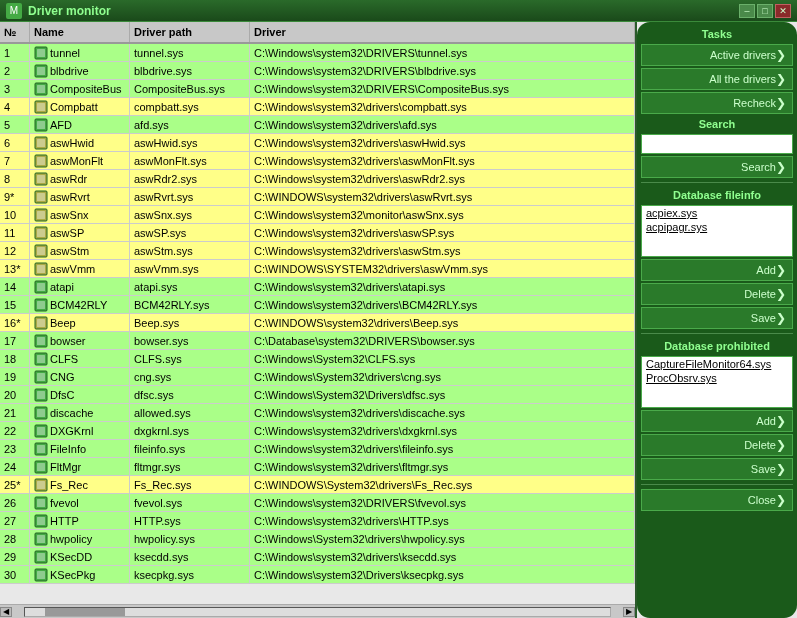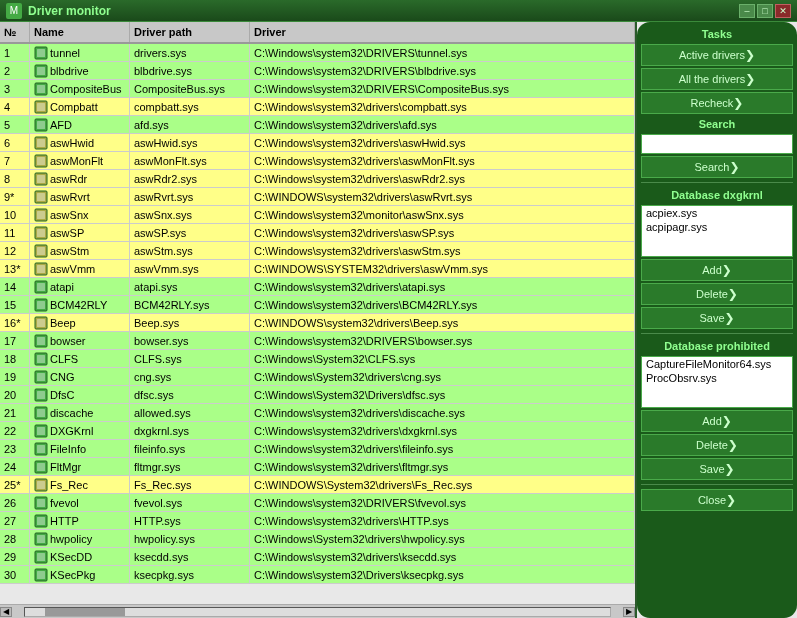--- a/index.html
+++ b/index.html
@@ -131,21 +131,21 @@
       color: #90ff90;
       font-size: 11px;
       font-weight: bold;
       text-align: center;
       padding: 2px 0;
     }
 
     .task-btn {
       display: flex;
       align-items: center;
-      justify-content: center;
+      justify-content: flex-end;
       background: #2a7a2a;
       border: 1px solid #4aaa4a;
       color: #ccffcc;
       padding: 3px 6px;
       cursor: pointer;
       font-size: 11px;
       width: 100%;
     }
     .task-btn .arrow { color: #ccffcc; font-size: 12px; }
 
@@ -167,20 +167,21 @@
       overflow-y: auto;
       font-size: 11px;
     }
     .db-list::-webkit-scrollbar { width: 8px; }
     .db-list::-webkit-scrollbar-track { background: #ddd; }
     .db-list::-webkit-scrollbar-thumb { background: #999; }
     .db-list-item {
       padding: 1px 4px;
       cursor: pointer;
       color: #000;
+      text-decoration: underline;
     }
 
     .divider { border: none; border-top: 1px solid #4a8a4a; margin: 2px 0; }
 
     
     #table-hscroll {
       height: 14px;
       background: #c8c8c8;
       border-top: 1px solid #aaa;
       display: flex; align-items: center;
@@ -233,21 +234,21 @@
     <div id="table-body">
 
     <div class="table-row green">
       <div class="td">1</div>
       <div class="td">
         <span class="row-icon"><svg width="14" height="14" viewBox="0 0 14 14" xmlns="http://www.w3.org/2000/svg">
       <rect x="1" y="1" width="12" height="12" rx="1" fill="#44aa44" stroke="#226622" stroke-width="1"></rect>
       <rect x="3" y="3" width="8" height="8" rx="0.5" fill="white" opacity="0.4"></rect>
     </svg></span>tunnel
       </div>
-      <div class="td">drivers.sys</div>
+      <div class="td">tunnel.sys</div>
       <div class="td">C:\Windows\system32\DRIVERS\tunnel.sys</div>
     </div>
         <div class="table-row green">
       <div class="td">2</div>
       <div class="td">
         <span class="row-icon"><svg width="14" height="14" viewBox="0 0 14 14" xmlns="http://www.w3.org/2000/svg">
       <rect x="1" y="1" width="12" height="12" rx="1" fill="#44aa44" stroke="#226622" stroke-width="1"></rect>
       <rect x="3" y="3" width="8" height="8" rx="0.5" fill="white" opacity="0.4"></rect>
     </svg></span>blbdrive
       </div>
@@ -410,21 +411,21 @@
     </div>
         <div class="table-row green">
       <div class="td">17</div>
       <div class="td">
         <span class="row-icon"><svg width="14" height="14" viewBox="0 0 14 14" xmlns="http://www.w3.org/2000/svg">
       <rect x="1" y="1" width="12" height="12" rx="1" fill="#44aa44" stroke="#226622" stroke-width="1"></rect>
       <rect x="3" y="3" width="8" height="8" rx="0.5" fill="white" opacity="0.4"></rect>
     </svg></span>bowser
       </div>
       <div class="td">bowser.sys</div>
-      <div class="td">C:\Windows\system32\DRIVERS\bowser.sys</div>
+      <div class="td">C:\Database\system32\DRIVERS\bowser.sys</div>
     </div>
         <div class="table-row green">
       <div class="td">18</div>
       <div class="td">
         <span class="row-icon"><svg width="14" height="14" viewBox="0 0 14 14" xmlns="http://www.w3.org/2000/svg">
       <rect x="1" y="1" width="12" height="12" rx="1" fill="#44aa44" stroke="#226622" stroke-width="1"></rect>
       <rect x="3" y="3" width="8" height="8" rx="0.5" fill="white" opacity="0.4"></rect>
     </svg></span>CLFS
       </div>
       <div class="td">CLFS.sys</div>
@@ -594,21 +595,21 @@
 
     <input type="text" class="search-input" style="">
 
     <button class="task-btn">
       <span>Search</span>
       <span class="arrow">❯</span>
     </button>
 
     <hr class="divider">
 
-    <div class="section-title">Database dxgkrnl</div>
+    <div class="section-title">Database fileinfo</div>
 
     <div class="db-list" id="db-allowed-list">
         <div class="db-list-item">acpiex.sys</div>
         <div class="db-list-item">acpipagr.sys</div>
       </div>
 
     <button class="task-btn">
       <span>Add</span>
       <span class="arrow">❯</span>
     </button>

